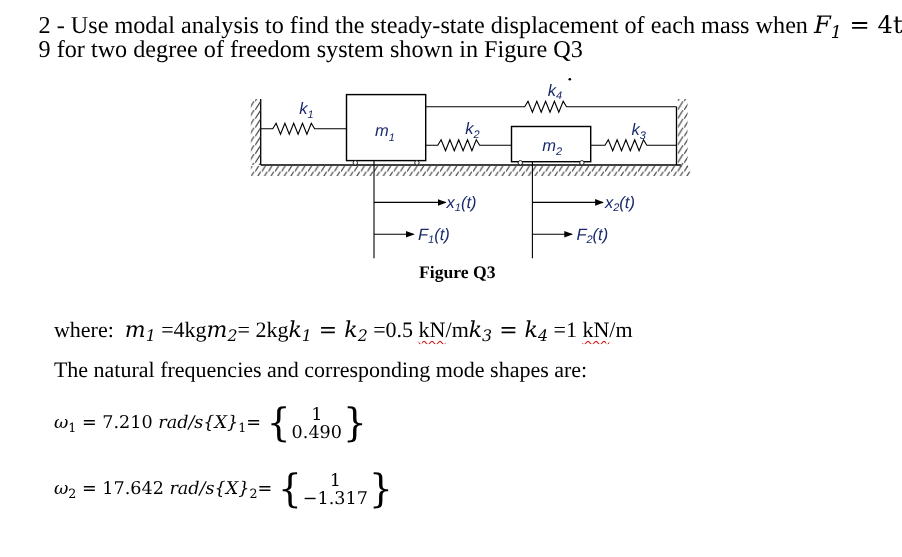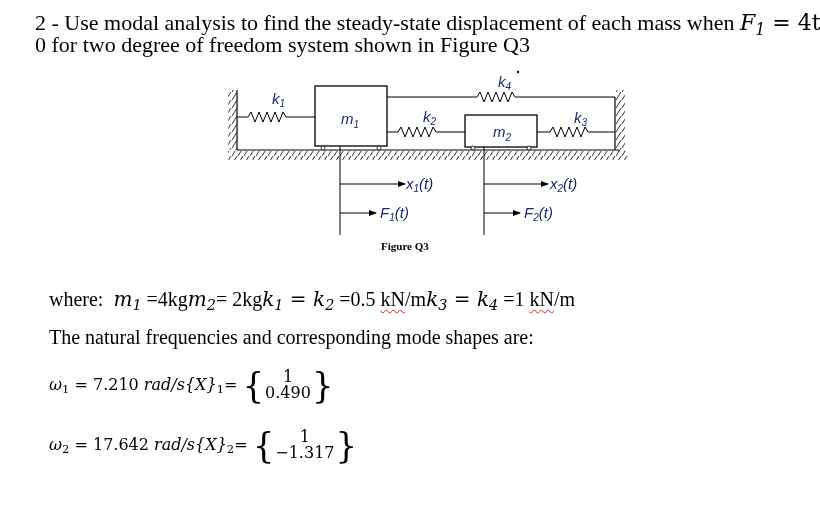--- a/index.html
+++ b/index.html
@@ -3,36 +3,36 @@
 <meta charset="utf-8">
 <style>
   html, body { margin:0; padding:0; background:#ffffff; }
   body { width:820px; height:506px; position:relative; overflow:hidden;
          font-family:"Liberation Serif", "DejaVu Serif", serif; color:#000; }
   .abs { position:absolute; white-space:nowrap; }
   .q-line { font-size:22px; left:35px; }
   .math-i { font-style:italic; }
   sub { font-size:0.72em; vertical-align:-0.3em; line-height:0; }
   .cambria { font-family:"DejaVu Serif", "Liberation Serif", serif; }
-  .figure-caption { font-weight:bold; font-size:11px; }
+  .figure-caption { font-weight:bold; font-size:16px; }
   .givens { font-size:20px; }
   .squiggle { text-decoration: underline wavy #d02020; text-decoration-thickness:1px; text-underline-offset:3px; }
   .modes { font-size:16px; }
   .brace-vec { display:inline-flex; align-items:center; vertical-align:middle; }
   .brace { font-size:34px; line-height:1; transform:scaleY(1.05); font-weight:200; }
   .vec-col { display:inline-flex; flex-direction:column; align-items:center; line-height:16px; font-size:16px; padding:0 1px; }
   svg text { font-family:"Liberation Sans", "DejaVu Sans", sans-serif; }
 </style>
 </head>
 <body>
 
 <div class="abs q-line" style="top:10px;">
   <span>2 - Use modal analysis to find the steady-state displacement of each mass when </span><span class="math-i cambria"><span>F</span><sub>1</sub></span><span class="cambria"> = 4t</span><span> and </span><span class="math-i cambria"><span>F</span><sub>2</sub></span><span class="cambria"> =</span>
 </div>
-<div class="abs q-line" style="top:32px;">0 for two degree of freedom system shown in Figure Q3</div>
+<div class="abs q-line" style="top:32px;">9 for two degree of freedom system shown in Figure Q3</div>
 
 <svg class="abs" style="left:220px; top:60px;" width="420" height="175" viewBox="0 0 420 175">
   <defs>
     <pattern id="hatch" width="6" height="8" patternUnits="userSpaceOnUse">
       <line x1="5" y1="0" x2="0" y2="8" stroke="#333" stroke-width="1"></line>
     </pattern>
     <marker id="arrow" markerWidth="8" markerHeight="6" refX="7" refY="3" orient="auto">
       <path d="M0,0 L8,3 L0,6 Z" fill="#000"></path>
     </marker>
   </defs>

